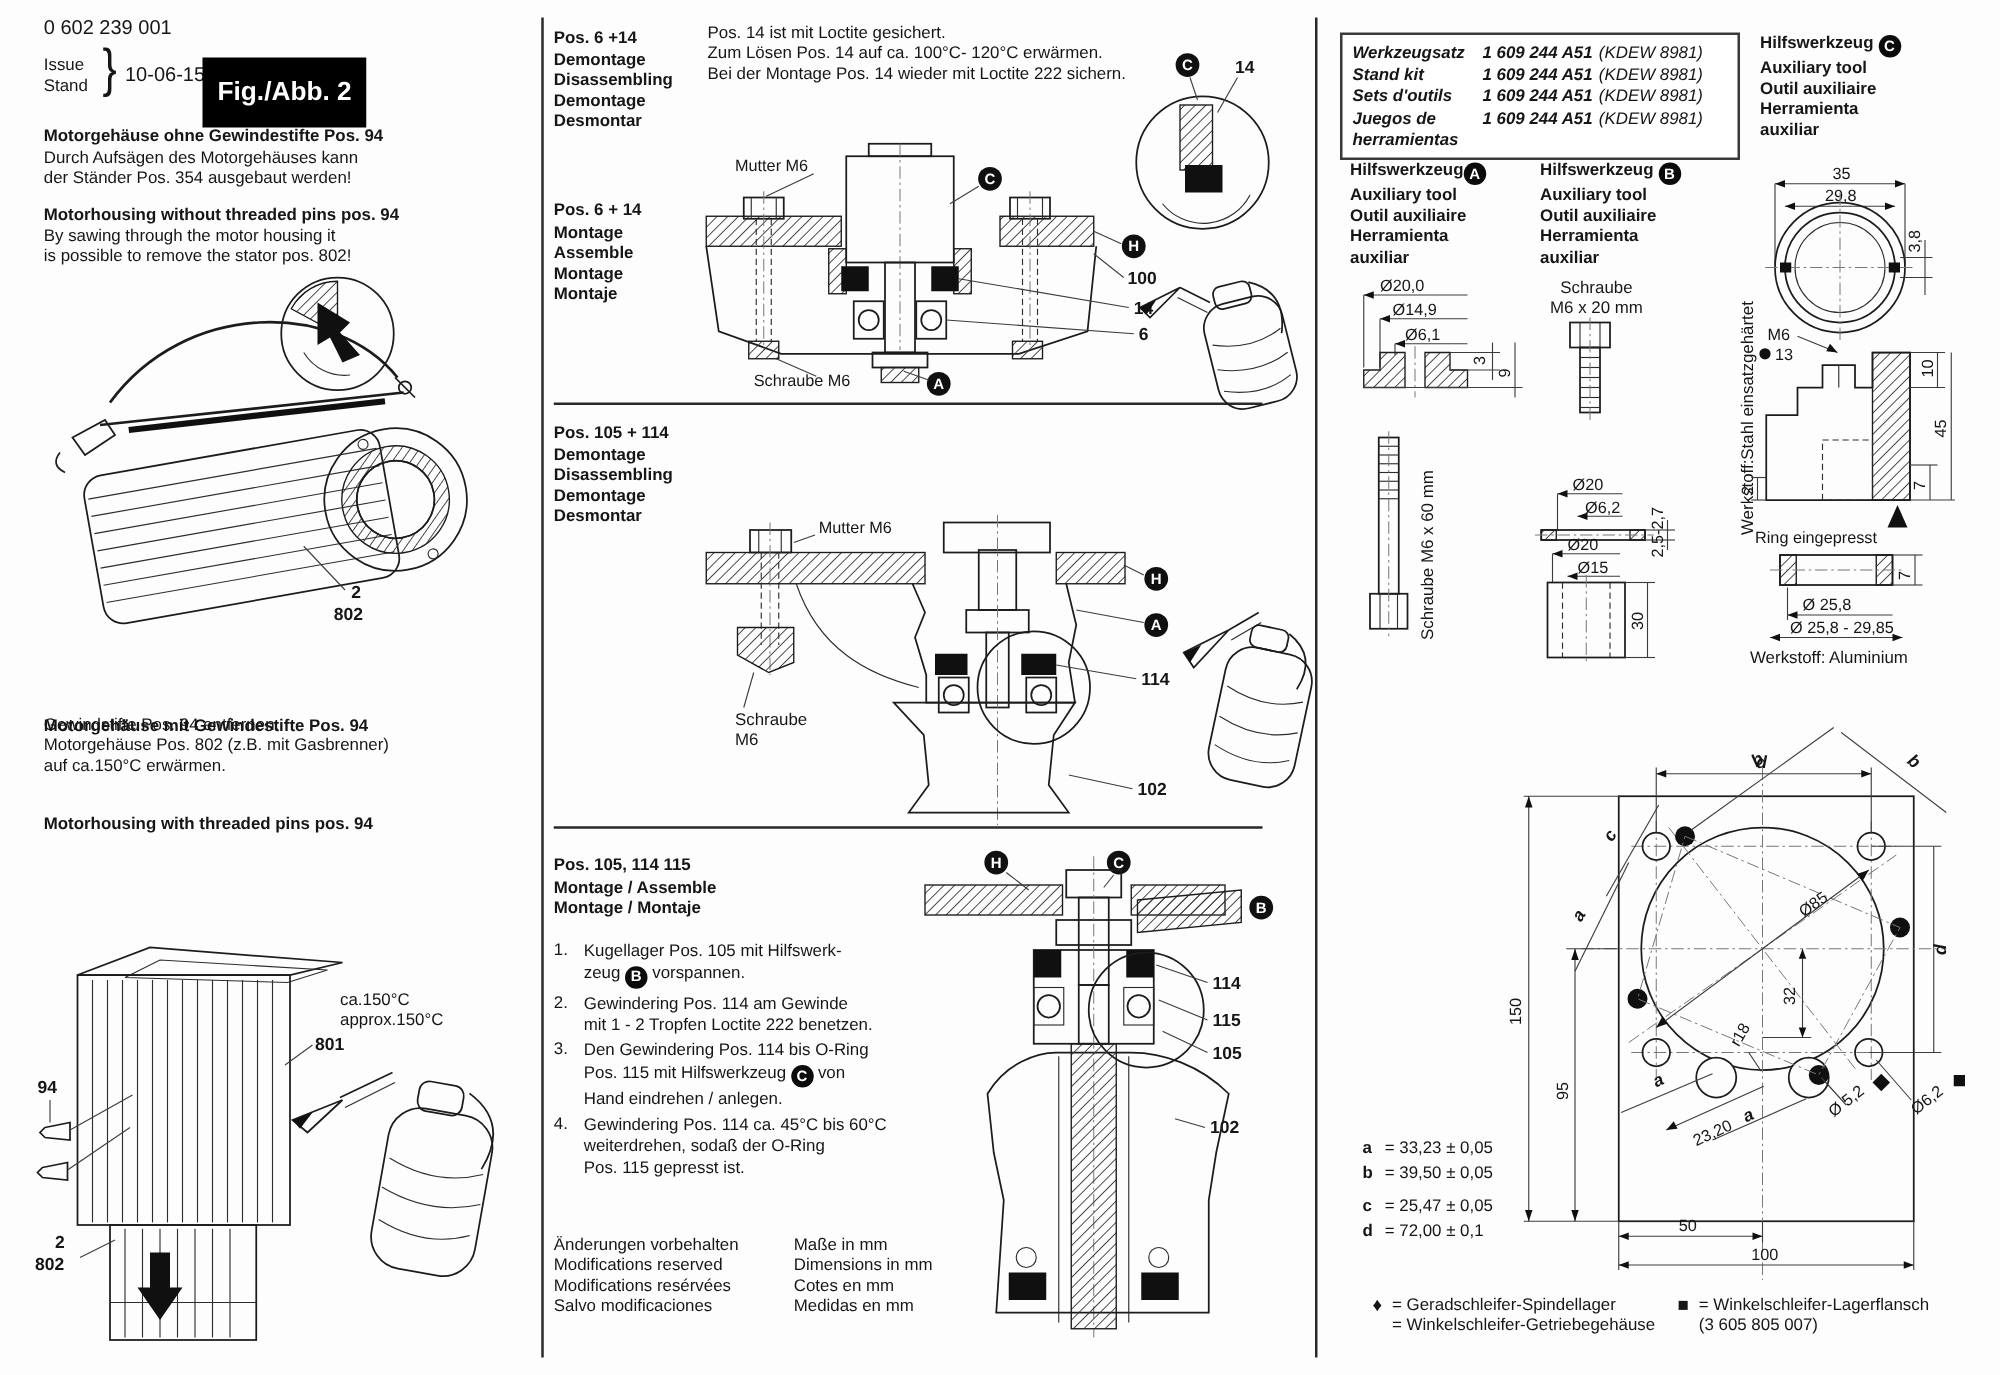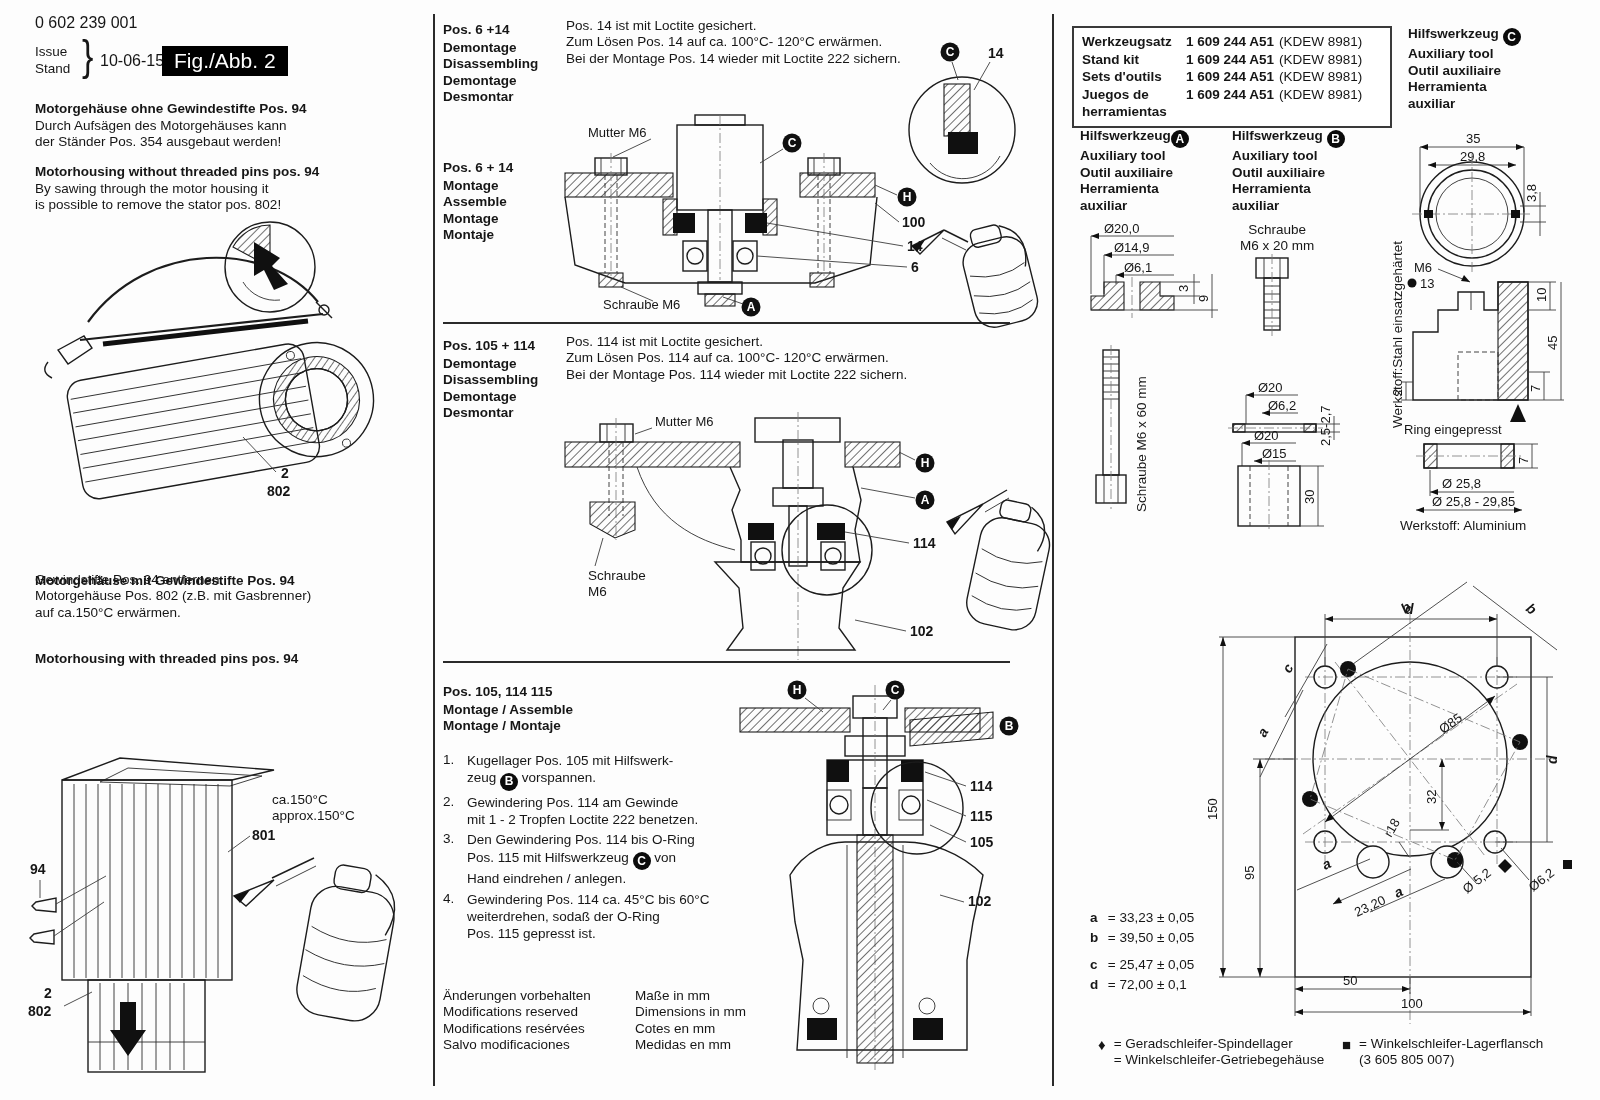--- a/index.html
+++ b/index.html
@@ -3,27 +3,27 @@
 <meta charset="utf-8">
 <style>
   html,body{margin:0;padding:0;background:#e8e8e8;}
   .page{position:relative;width:1600px;height:1100px;background:#fdfdfd;color:#161616;
         font-family:"Liberation Sans","DejaVu Sans",sans-serif;font-size:13.5px;overflow:hidden;}
   .abs{position:absolute;}
   .pre{white-space:pre-line;line-height:1.22;}
   .b{font-weight:bold;}
   .t{font-size:13.5px;line-height:1.22;}
   .big{font-size:16px;}
-  .figbox{background:#000;color:#fff;font-weight:normal;font-size:21px;padding:3px 12px;}
+  .figbox{background:#000;color:#fff;font-weight:bold;font-size:21px;padding:16px 12px;}
   .bdg{display:inline-flex;width:18px;height:18px;border-radius:50%;background:#0b0b0b;color:#fff;
        font-weight:bold;font-size:12px;justify-content:center;align-items:center;vertical-align:-3px;}
   .vline{position:absolute;width:1.5px;background:#2a2a2a;}
   .hline{position:absolute;height:1.5px;background:#2a2a2a;}
   .box{border:2px solid #3a3a3a;padding:5px 8px;background:#fff;}
-  .row{display:flex;line-height:1.3;}
+  .row{display:flex;line-height:1.3;font-style:italic;}
   .row .lab{width:104px;font-weight:bold;white-space:pre-line;}
   .row .val{font-weight:bold;margin-right:5px;white-space:nowrap;}
   .step{display:flex;margin-bottom:3px;}
   .step .num{width:24px;flex:none;}
   .step .txt{white-space:pre-line;width:300px;line-height:1.28;}
   .rot{transform-origin:0 0;transform:rotate(-90deg);}
   .vals .k{font-weight:bold;display:inline-block;width:14px;}
   .leg{display:flex;gap:8px;}
   .leg .sym{flex:none;font-size:15px;}
   svg{position:absolute;overflow:visible;}
@@ -278,23 +278,20 @@
         <path d="M110,190 q28,14 16,46" class="p"></path>
       </g>
     </g>
   </svg>
 
   <div class="abs b t" style="left:443px;top:338px">Pos. 105 + 114</div>
   <div class="abs pre b t" style="left:443px;top:356px">Demontage
 Disassembling
 Demontage
 Desmontar</div>
-  <div class="abs pre t" style="left:566px;top:334px">Pos. 114 ist mit Loctite gesichert.
-Zum Lösen Pos. 114 auf ca. 100°C- 120°C erwärmen.
-Bei der Montage Pos. 114 wieder mit Loctite 222 sichern.</div>
 
   <svg style="left:555px;top:390px" width="490" height="280" viewBox="0 0 490 280">
     <rect x="10" y="52" width="175" height="25" class="h"></rect>
     <rect x="290" y="52" width="55" height="25" class="h"></rect>
     <g>
       <rect x="45" y="34" width="33" height="18" class="p"></rect>
       <line x1="52" y1="34" x2="52" y2="52" class="pt"></line>
         <line x1="70" y1="34" x2="70" y2="52" class="pt"></line>
       <line x1="54" y1="52" x2="54" y2="126" class="pt dsh"></line>
         <line x1="68" y1="52" x2="68" y2="126" class="pt dsh"></line>

